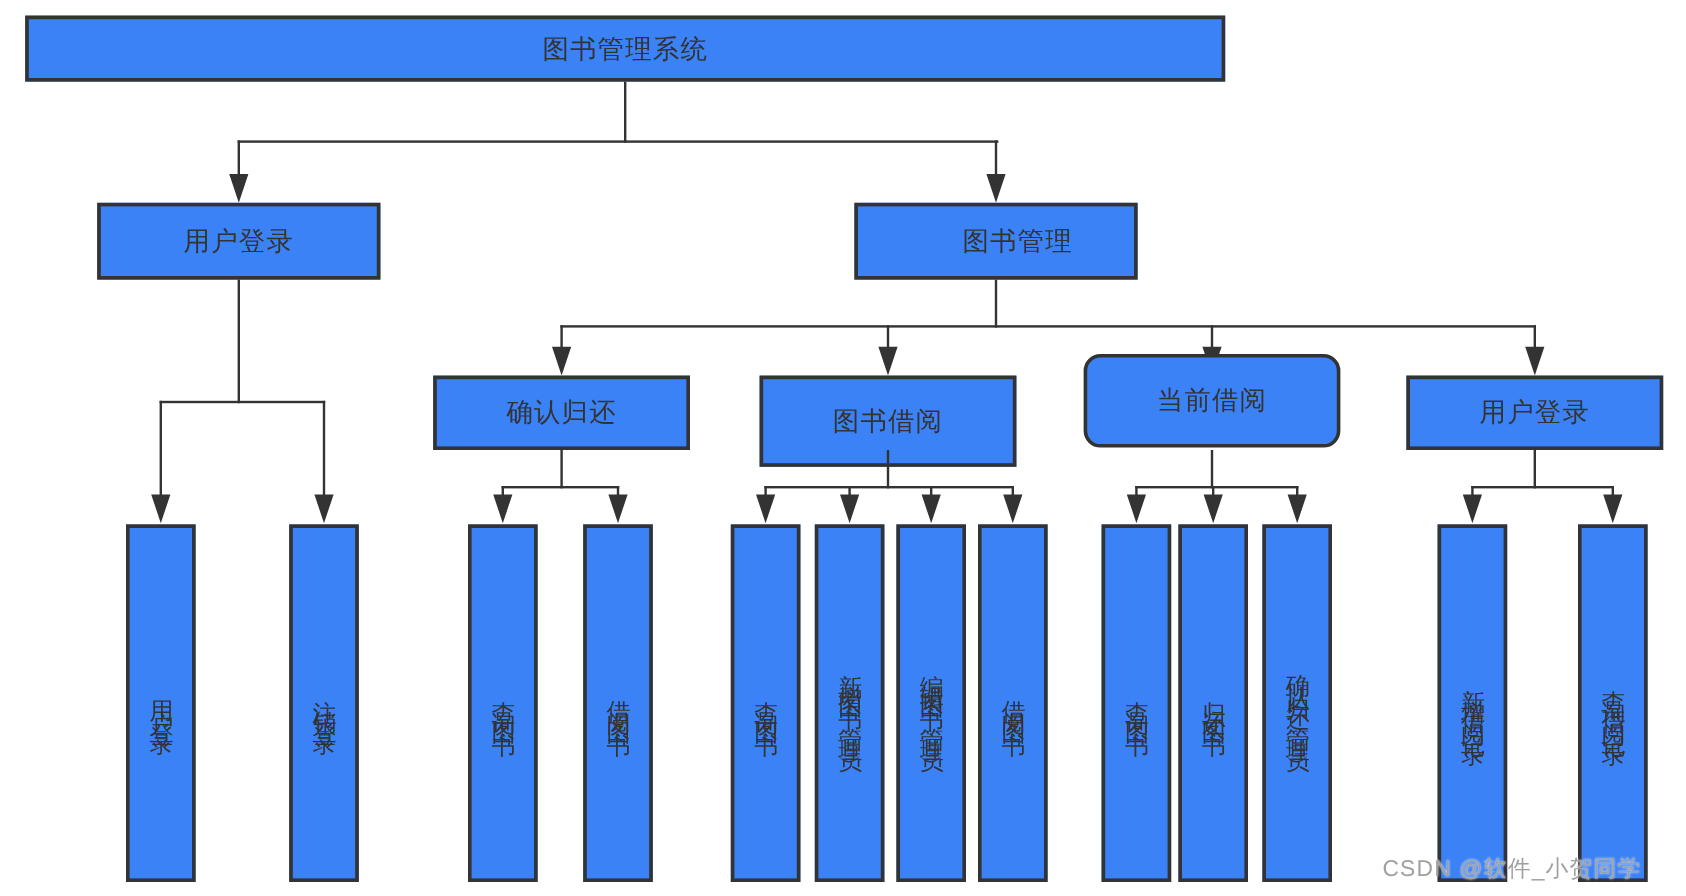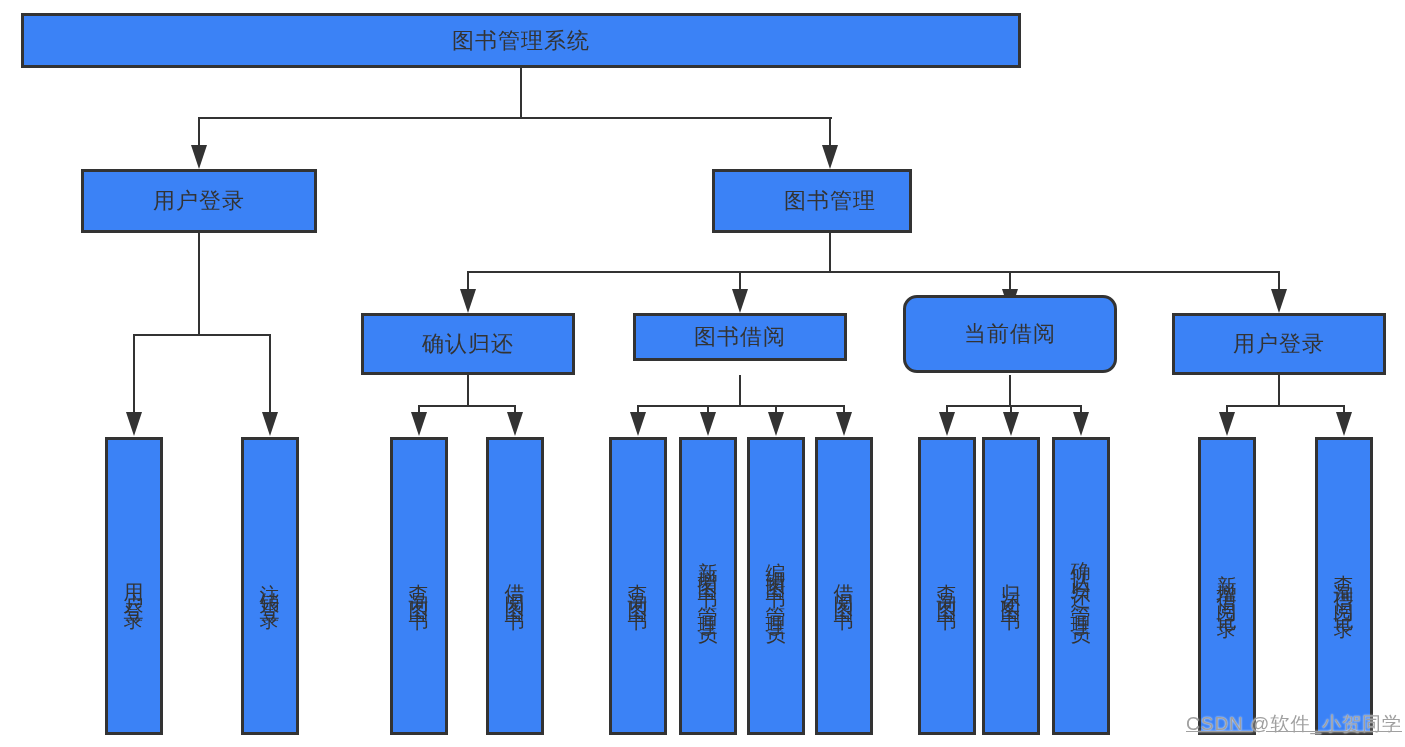--- a/index.html
+++ b/index.html
@@ -69,21 +69,21 @@
   <div class="vline" style="left:520px;top:68px;height:51px;"></div>
   <div class="hline" style="left:198px;top:117px;width:634px;"></div>
   <div class="vline" style="left:198px;top:117px;height:30px;"></div>
   <div class="arrow" style="left:191px;top:145px;"></div>
   <div class="vline" style="left:829px;top:117px;height:30px;"></div>
   <div class="arrow" style="left:822px;top:145px;"></div>
 
   <div class="box" style="left:81px;top:169px;width:236px;height:64px;">
     <span>用户登录</span>
   </div>
-  <div class="box" style="left:712px;top:169px;width:200px;height:64px;padding-left:36px;">
+  <div class="box" style="left:712px;top:169px;width:236px;height:64px;padding-left:36px;">
     <span>图书管理</span>
   </div>
 
   <div class="vline" style="left:198px;top:233px;height:103px;"></div>
   <div class="hline" style="left:133px;top:334px;width:138px;"></div>
   <div class="vline" style="left:133px;top:334px;height:79px;"></div>
   <div class="arrow" style="left:126px;top:412px;"></div>
   <div class="vline" style="left:269px;top:334px;height:79px;"></div>
   <div class="arrow" style="left:262px;top:412px;"></div>
 
@@ -94,21 +94,21 @@
   <div class="vline" style="left:739px;top:271px;height:19px;"></div>
   <div class="arrow" style="left:732px;top:289px;"></div>
   <div class="vline" style="left:1009px;top:271px;height:19px;"></div>
   <div class="arrow" style="left:1002px;top:289px;"></div>
   <div class="vline" style="left:1278px;top:271px;height:19px;"></div>
   <div class="arrow" style="left:1271px;top:289px;"></div>
 
   <div class="box" style="left:361px;top:313px;width:214px;height:62px;">
     <span>确认归还</span>
   </div>
-  <div class="box" style="left:633px;top:313px;width:214px;height:48px;">
+  <div class="box" style="left:633px;top:313px;width:214px;height:76px;">
     <span>图书借阅</span>
   </div>
   <div class="box" style="left:903px;top:295px;width:214px;height:78px;border-radius:14px;">
     <span>当前借阅</span>
   </div>
   <div class="box" style="left:1172px;top:313px;width:214px;height:62px;">
     <span>用户登录</span>
   </div>
 
   <div class="vline" style="left:467px;top:375px;height:32px;"></div>
@@ -178,15 +178,15 @@
   <div class="box leaf" style="left:1052px;top:437px;width:58px;height:298px;">
     <span class="vtext">确认归还（管理员）</span>
   </div>
   <div class="box leaf" style="left:1198px;top:437px;width:58px;height:298px;">
     <span class="vtext">新增借阅记录</span>
   </div>
   <div class="box leaf" style="left:1315px;top:437px;width:58px;height:298px;">
     <span class="vtext">查询借阅记录</span>
   </div>
 
-  <div class="watermark" style="left:1186px;top:711px;text-decoration:underline;">CSDN @软件_小贺同学</div>
+  <div class="watermark" style="left:1152px;top:711px;">CSDN @软件_小贺同学</div>
 
 </div>
 
 </body></html>

